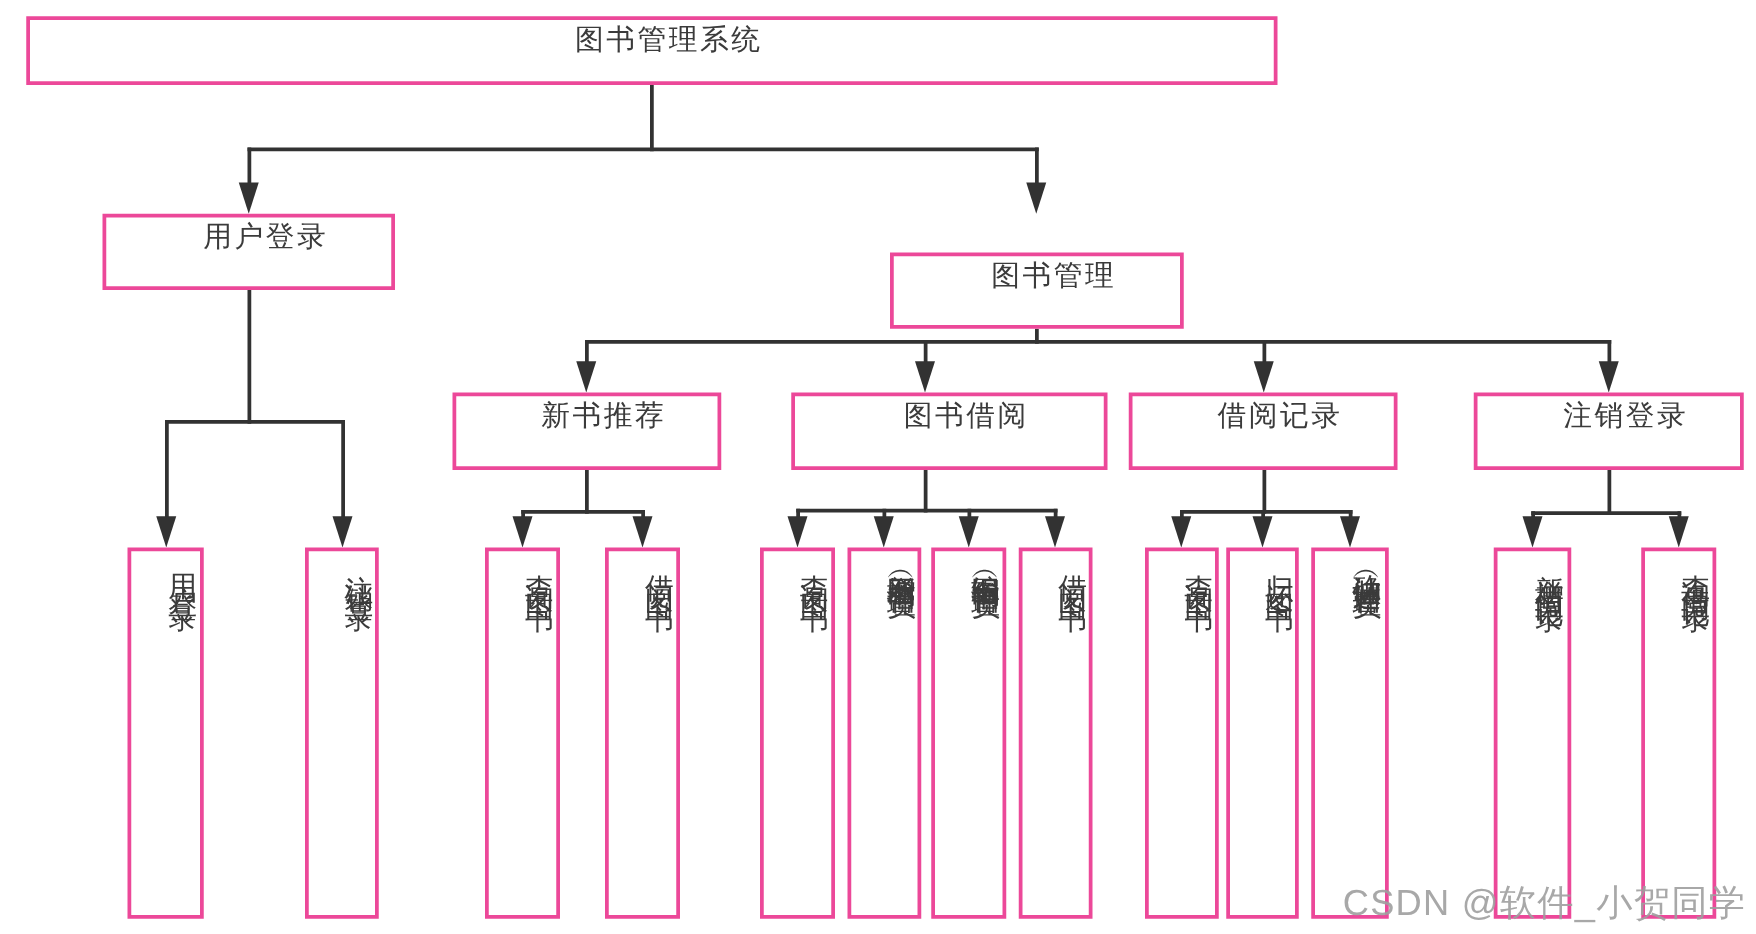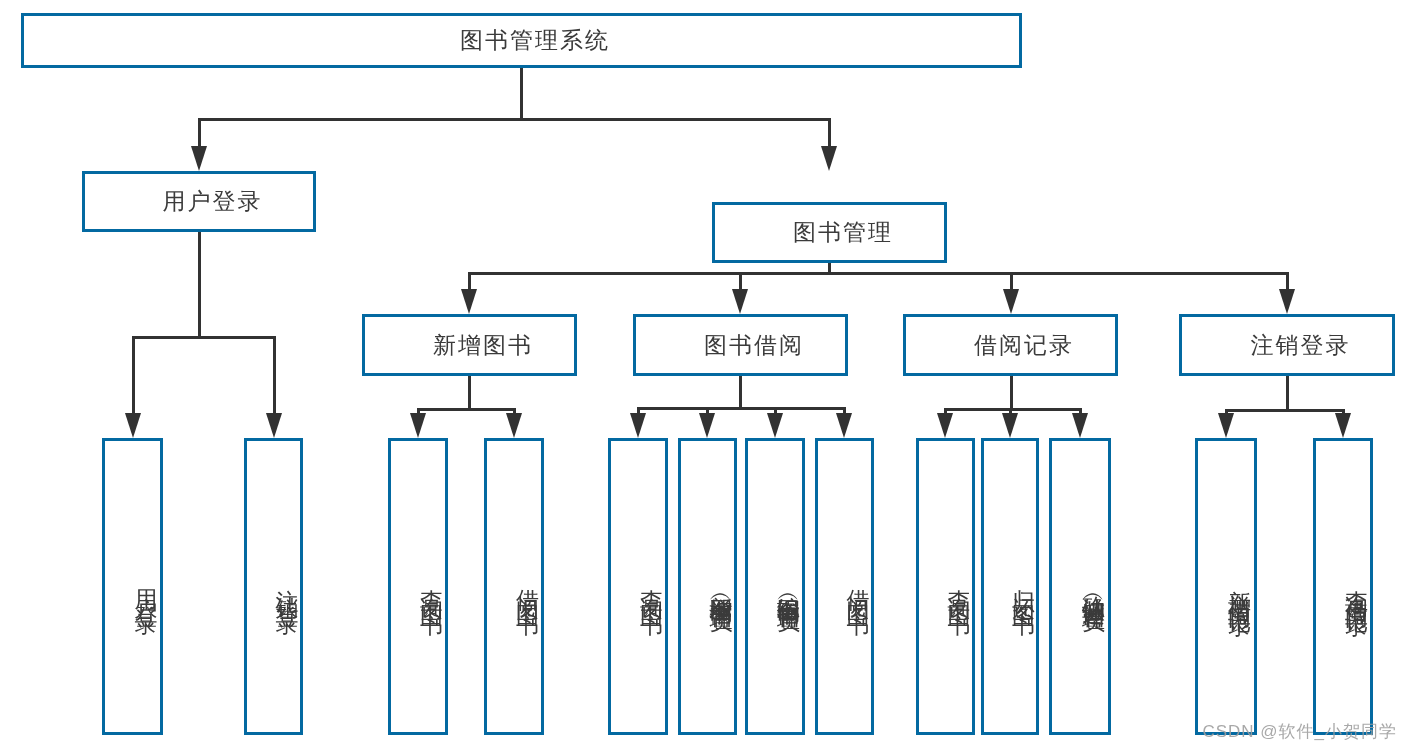--- a/index.html
+++ b/index.html
@@ -8,23 +8,22 @@
     width: 1405px;
     height: 747px;
     background: #ffffff;
     overflow: hidden;
     font-family: "Liberation Sans", "DejaVu Sans", sans-serif;
   }
   .node {
     position: absolute;
     box-sizing: border-box;
     background: #ffffff;
-    border: 3px solid #0369a1;
+    border: 3px solid #ec4899;
     display: flex;
-    align-items: center;
     justify-content: center;
     z-index: 2;
     padding-left: 27px;
   }
   .node .label {
     color: #3b3b3b;
     font-size: 23px;
     white-space: nowrap;
     letter-spacing: 2px;
   }
@@ -52,21 +51,21 @@
     height: 0;
     border-left: 8px solid transparent;
     border-right: 8px solid transparent;
     border-top: 25px solid #323232;
     z-index: 1;
   }
   .watermark {
     position: absolute;
     right: 8px;
     bottom: 4px;
-    font-size: 17px;
+    font-size: 29px;
     color: rgba(158, 158, 158, 0.9);
     letter-spacing: 1px;
     z-index: 5;
     white-space: nowrap;
   }
 </style>
 </head>
 <body>
 
 <div class="canvas">
@@ -140,23 +139,23 @@
       <div class="node node-h" style="left: 21px; top: 13px; width: 1001px; height: 55px;">
         <span class="label">图书管理系统</span>
       </div>
       <div class="node node-h" style="left: 82px; top: 171px; width: 234px; height: 61px;">
         <span class="label">用户登录</span>
       </div>
       <div class="node node-h" style="left: 712px; top: 171px; width: 235px; height: 61px; margin-top: 31px;">
         <span class="label">图书管理</span>
       </div>
       <div class="node node-h" style="left: 362px; top: 314px; width: 215px; height: 62px;">
-        <span class="label">新增图书</span>
-      </div>
-      <div class="node node-h" style="left: 633px; top: 314px; width: 215px; height: 62px;">
+        <span class="label">新书推荐</span>
+      </div>
+      <div class="node node-h" style="left: 633px; top: 314px; width: 253px; height: 62px;">
         <span class="label">图书借阅</span>
       </div>
       <div class="node node-h" style="left: 903px; top: 314px; width: 215px; height: 62px;">
         <span class="label">借阅记录</span>
       </div>
       <div class="node node-h" style="left: 1179px; top: 314px; width: 216px; height: 62px;">
         <span class="label">注销登录</span>
       </div>
       <div class="node node-v" style="left: 102px; top: 438px; width: 61px; height: 297px;">
         <span class="label" style="letter-spacing: 8px;">用户登录</span>

